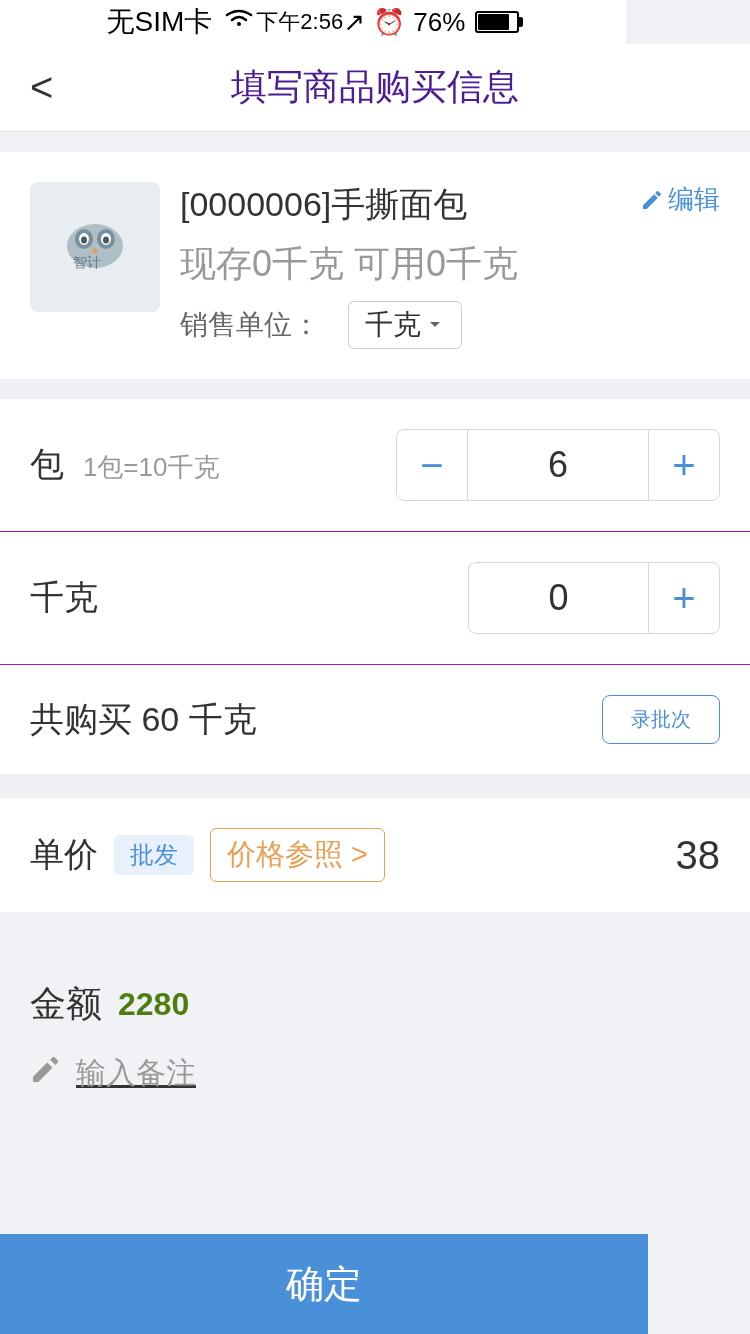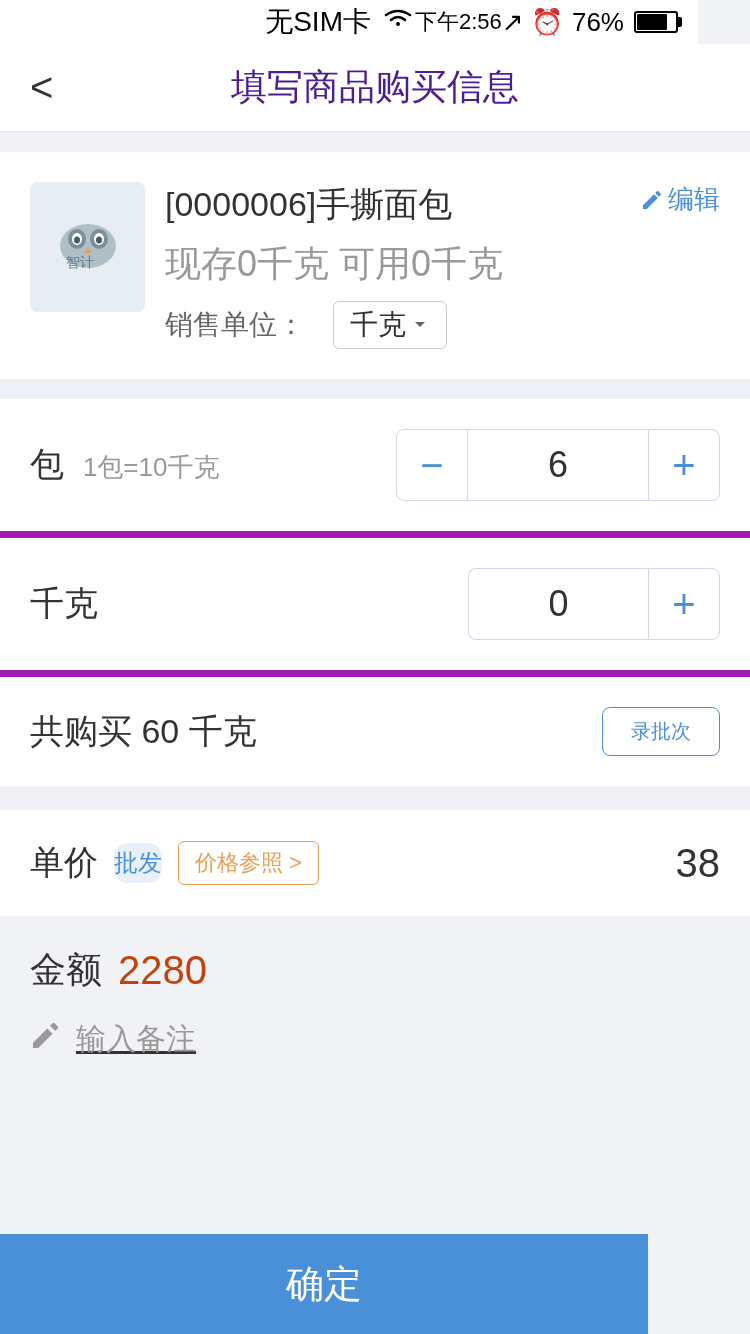--- a/index.html
+++ b/index.html
@@ -8,26 +8,26 @@
       width: 750px;
       min-height: 1334px;
       font-family: -apple-system, "PingFang SC", "Helvetica Neue", Arial, sans-serif;
       background: #f0f2f5;
       font-size: 32px;
       color: #333;
     }
 
     
     .status-bar {
-      width: 698px;
+      width: 626px;
       height: 44px;
       background: #fff;
       display: flex;
       align-items: center;
-      justify-content: flex-end;
+      justify-content: center;
       padding: 0 20px;
       font-size: 28px;
       color: #000;
     }
     .status-left { display: flex; align-items: center; gap: 10px; }
     .status-center { font-size: 22px; font-weight: 500; }
     .status-right { display: flex; align-items: center; gap: 8px; font-size: 26px; }
 
     
     .nav-bar {
@@ -58,21 +58,21 @@
     
     .product-card {
       background: #fff;
       margin-top: 20px;
       padding: 30px;
       display: flex;
       align-items: flex-start;
       gap: 20px;
     }
     .product-image {
-      width: 115px;
+      width: 130px;
       height: 130px;
       background: #e8edf2;
       border-radius: 8px;
       display: flex;
       align-items: center;
       justify-content: center;
       flex-shrink: 0;
     }
     .owl-icon {
       font-size: 50px;
@@ -126,21 +126,21 @@
       height: 20px;
       background: #eef0f5;
     }
 
     .quantity-section {
       background: #fff;
       padding: 30px;
       display: flex;
       align-items: center;
       justify-content: space-between;
-      border-bottom: 7px solid #a21caf;
+      border-bottom: 1px solid #a21caf;
     }
     .quantity-label {
       font-size: 34px;
       color: #333;
     }
     .quantity-sublabel {
       font-size: 26px;
       color: #999;
       margin-left: 10px;
     }
@@ -210,55 +210,56 @@
     .price-left {
       display: flex;
       align-items: center;
       gap: 16px;
     }
     .price-label { font-size: 34px; color: #333; }
     .price-tag {
       background: #e8f0fb;
       color: #4a90d9;
       font-size: 24px;
-      padding: 4px 0;
-      border-radius: 14px;
+      padding: 4px 16px;
+      border-radius: 6px;
     }
     .price-ref-btn {
       border: 1.5px solid #e8a054;
       border-radius: 6px;
       padding: 6px 16px;
-      font-size: 22px;
+      font-size: 29px;
       color: #e8a054;
       background: #fff;
       display: flex;
       align-items: center;
       gap: 4px;
       cursor: pointer;
     }
     .price-value {
       font-size: 40px;
       color: #333;
       font-weight: 500;
     }
 
     
     .amount-section {
       background: #f0f2f5;
       padding: 30px;
       padding-bottom: 0;
+      margin-top: 38px;
     }
     .amount-row {
       display: flex;
       align-items: center;
       gap: 16px;
       margin-bottom: 24px;
     }
     .amount-label { font-size: 36px; color: #333; }
-    .amount-value { font-size: 40px; color: #c2410c; font-weight: 400; }
+    .amount-value { font-size: 32px; color: #4d7c0f; font-weight: 700; }
     .note-row {
       display: flex;
       align-items: center;
       gap: 16px;
       padding-bottom: 30px;
       text-decoration: underline;
     }
     .note-icon { font-size: 32px; color: #999; }
     .note-text { font-size: 30px; color: #999; }
 

